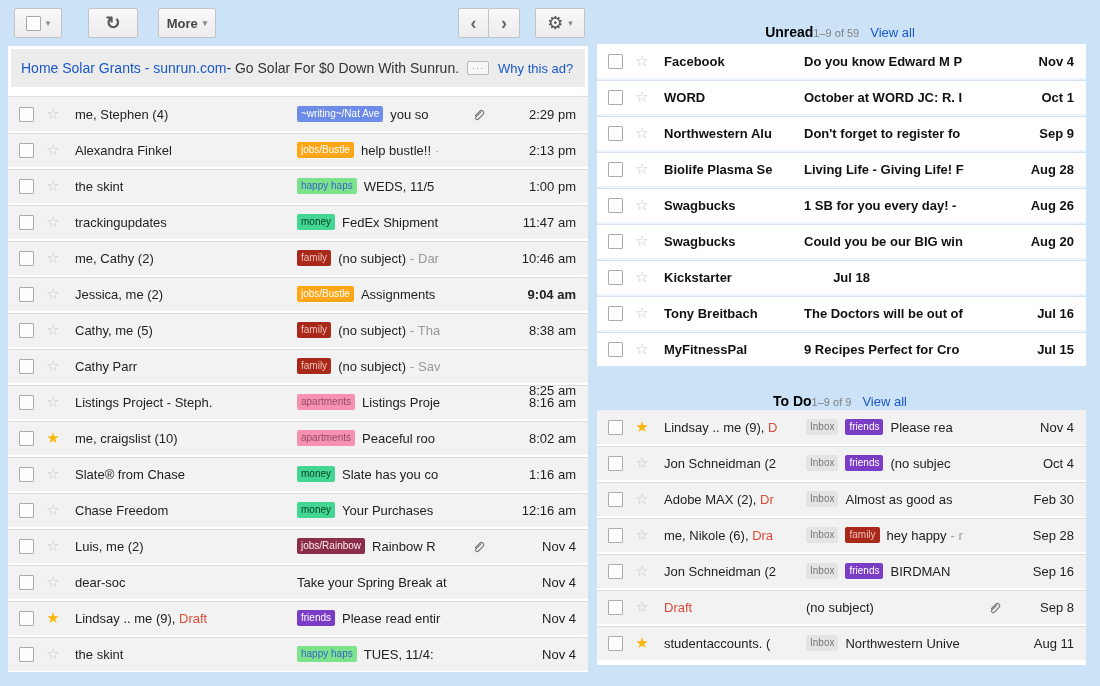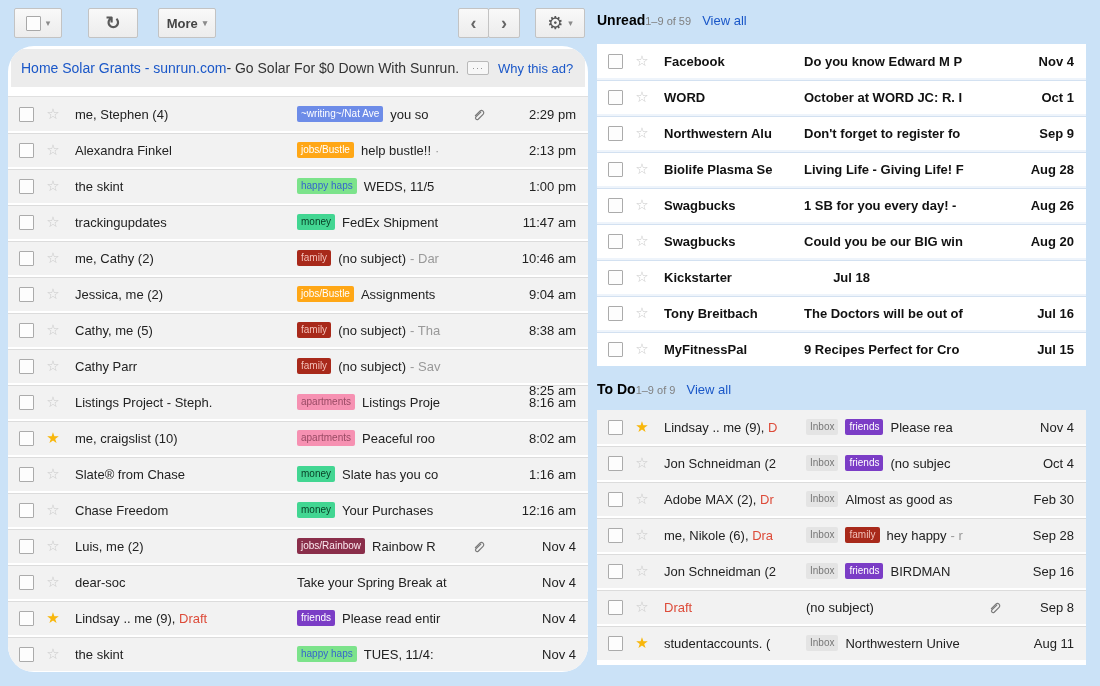--- a/index.html
+++ b/index.html
@@ -13,21 +13,21 @@
   #btn-select{left:14px;width:48px;}
   #btn-refresh{left:88px;width:50px;font-size:18px;font-weight:bold;color:#5a5a5a;}
   #btn-more{left:158px;width:58px;font-weight:bold;font-size:13px;color:#444;}
   #btn-prev{left:458px;width:31px;font-size:18px;font-weight:bold;color:#666;}
   #btn-next{left:488px;width:32px;font-size:18px;font-weight:bold;color:#666;}
   #btn-gear{left:535px;width:50px;font-size:18px;color:#555;}
   .dd{font-size:9px;color:#8a8a8a;margin-left:5px;}
   .cbx{width:13px;height:13px;border:1px solid #a8a8a8;background:#fdfdfd;border-radius:1px;}
 
   
-  .left-panel{position:absolute;left:8px;top:46px;width:580px;height:626px;background:#fff;overflow:hidden;border-radius:26px;}
+  .left-panel{position:absolute;left:8px;top:46px;width:580px;height:626px;background:#fff;overflow:hidden;}
   .ad-bar{margin:3px 3px 0 3px;height:38px;background:#ececec;display:flex;align-items:center;font-size:14px;white-space:nowrap;overflow:hidden;}
   .ad-link{color:#1a57c8;margin-left:10px;}
   .ad-rest{color:#333;}
   .ad-opt{border:1px solid #b9b9b9;background:#f7f7f7;color:#888;border-radius:2px;
     font-size:9px;letter-spacing:1px;padding:1px 4px;margin:0 9px 0 8px;line-height:1.2;}
   .ad-why{color:#1a57c8;font-size:13px;}
   #inbox-rows{margin-top:9px;border-top:1px solid #e0e0e0;}
 
   
   .row{display:flex;align-items:center;height:34px;background:#f2f2f2;
@@ -43,21 +43,21 @@
   .red{color:#dd4b39;}
   .mid{flex:1;min-width:0;overflow:hidden;white-space:nowrap;display:flex;align-items:center;}
   .chip{font-size:10px;font-weight:normal;padding:1px 4px 2px;border-radius:2px;margin-right:7px;flex:none;line-height:1.3;}
   .subj{flex:none;}
   .snip{color:#999;margin-left:4px;flex:none;font-weight:normal;}
   .clip{flex:none;width:26px;text-align:center;line-height:0;}
   .time{flex:none;text-align:right;padding-right:12px;}
 
   
   .panel-header{position:absolute;left:597px;width:486px;height:30px;
-    display:flex;align-items:center;justify-content:flex-start;}
+    display:flex;align-items:center;justify-content:center;margin-top:12px;}
   #hdr-unread{top:5px;}
   #hdr-todo{top:374px;}
   .ph-title{font-weight:bold;font-size:14px;color:#000;}
   .ph-right{font-size:11px;color:#808080;white-space:nowrap;}
   .viewall{font-size:13px;color:#1a57c8;margin-left:8px;cursor:pointer;}
   .right-list{position:absolute;left:597px;width:489px;background:#fff;overflow:hidden;}
   #unread-rows{top:44px;}
   #todo-rows{top:410px;padding-bottom:5px;}
 </style>
 </head>
@@ -151,21 +151,21 @@
           <span class="time" style="width: 84px;">10:46 am</span>
         </div>
         <div class="row read">
           <span class="cb"></span>
           <span class="star">☆</span>
           <span class="sender" style="width: 222px;"><span>Jessica, me (2)</span></span>
           <span class="mid">
             <span class="chip" style="background: rgb(255, 167, 22); color: rgb(255, 255, 255);">jobs/Bustle</span>
             <span class="subj">Assignments</span>
           </span>
-          <span class="time" style="width: 84px;">9:04 am</span>
+          <span class="time" style="width: 84px; font-weight: bold;">9:04 am</span>
         </div>
         <div class="row read">
           <span class="cb"></span>
           <span class="star">☆</span>
           <span class="sender" style="width: 222px;"><span>Cathy, me (5)</span></span>
           <span class="mid">
             <span class="chip" style="background: rgb(168, 41, 26); color: rgb(243, 192, 184);">family</span>
             <span class="subj">(no subject)</span>
             <span class="snip"> - Tha</span>
           </span>

